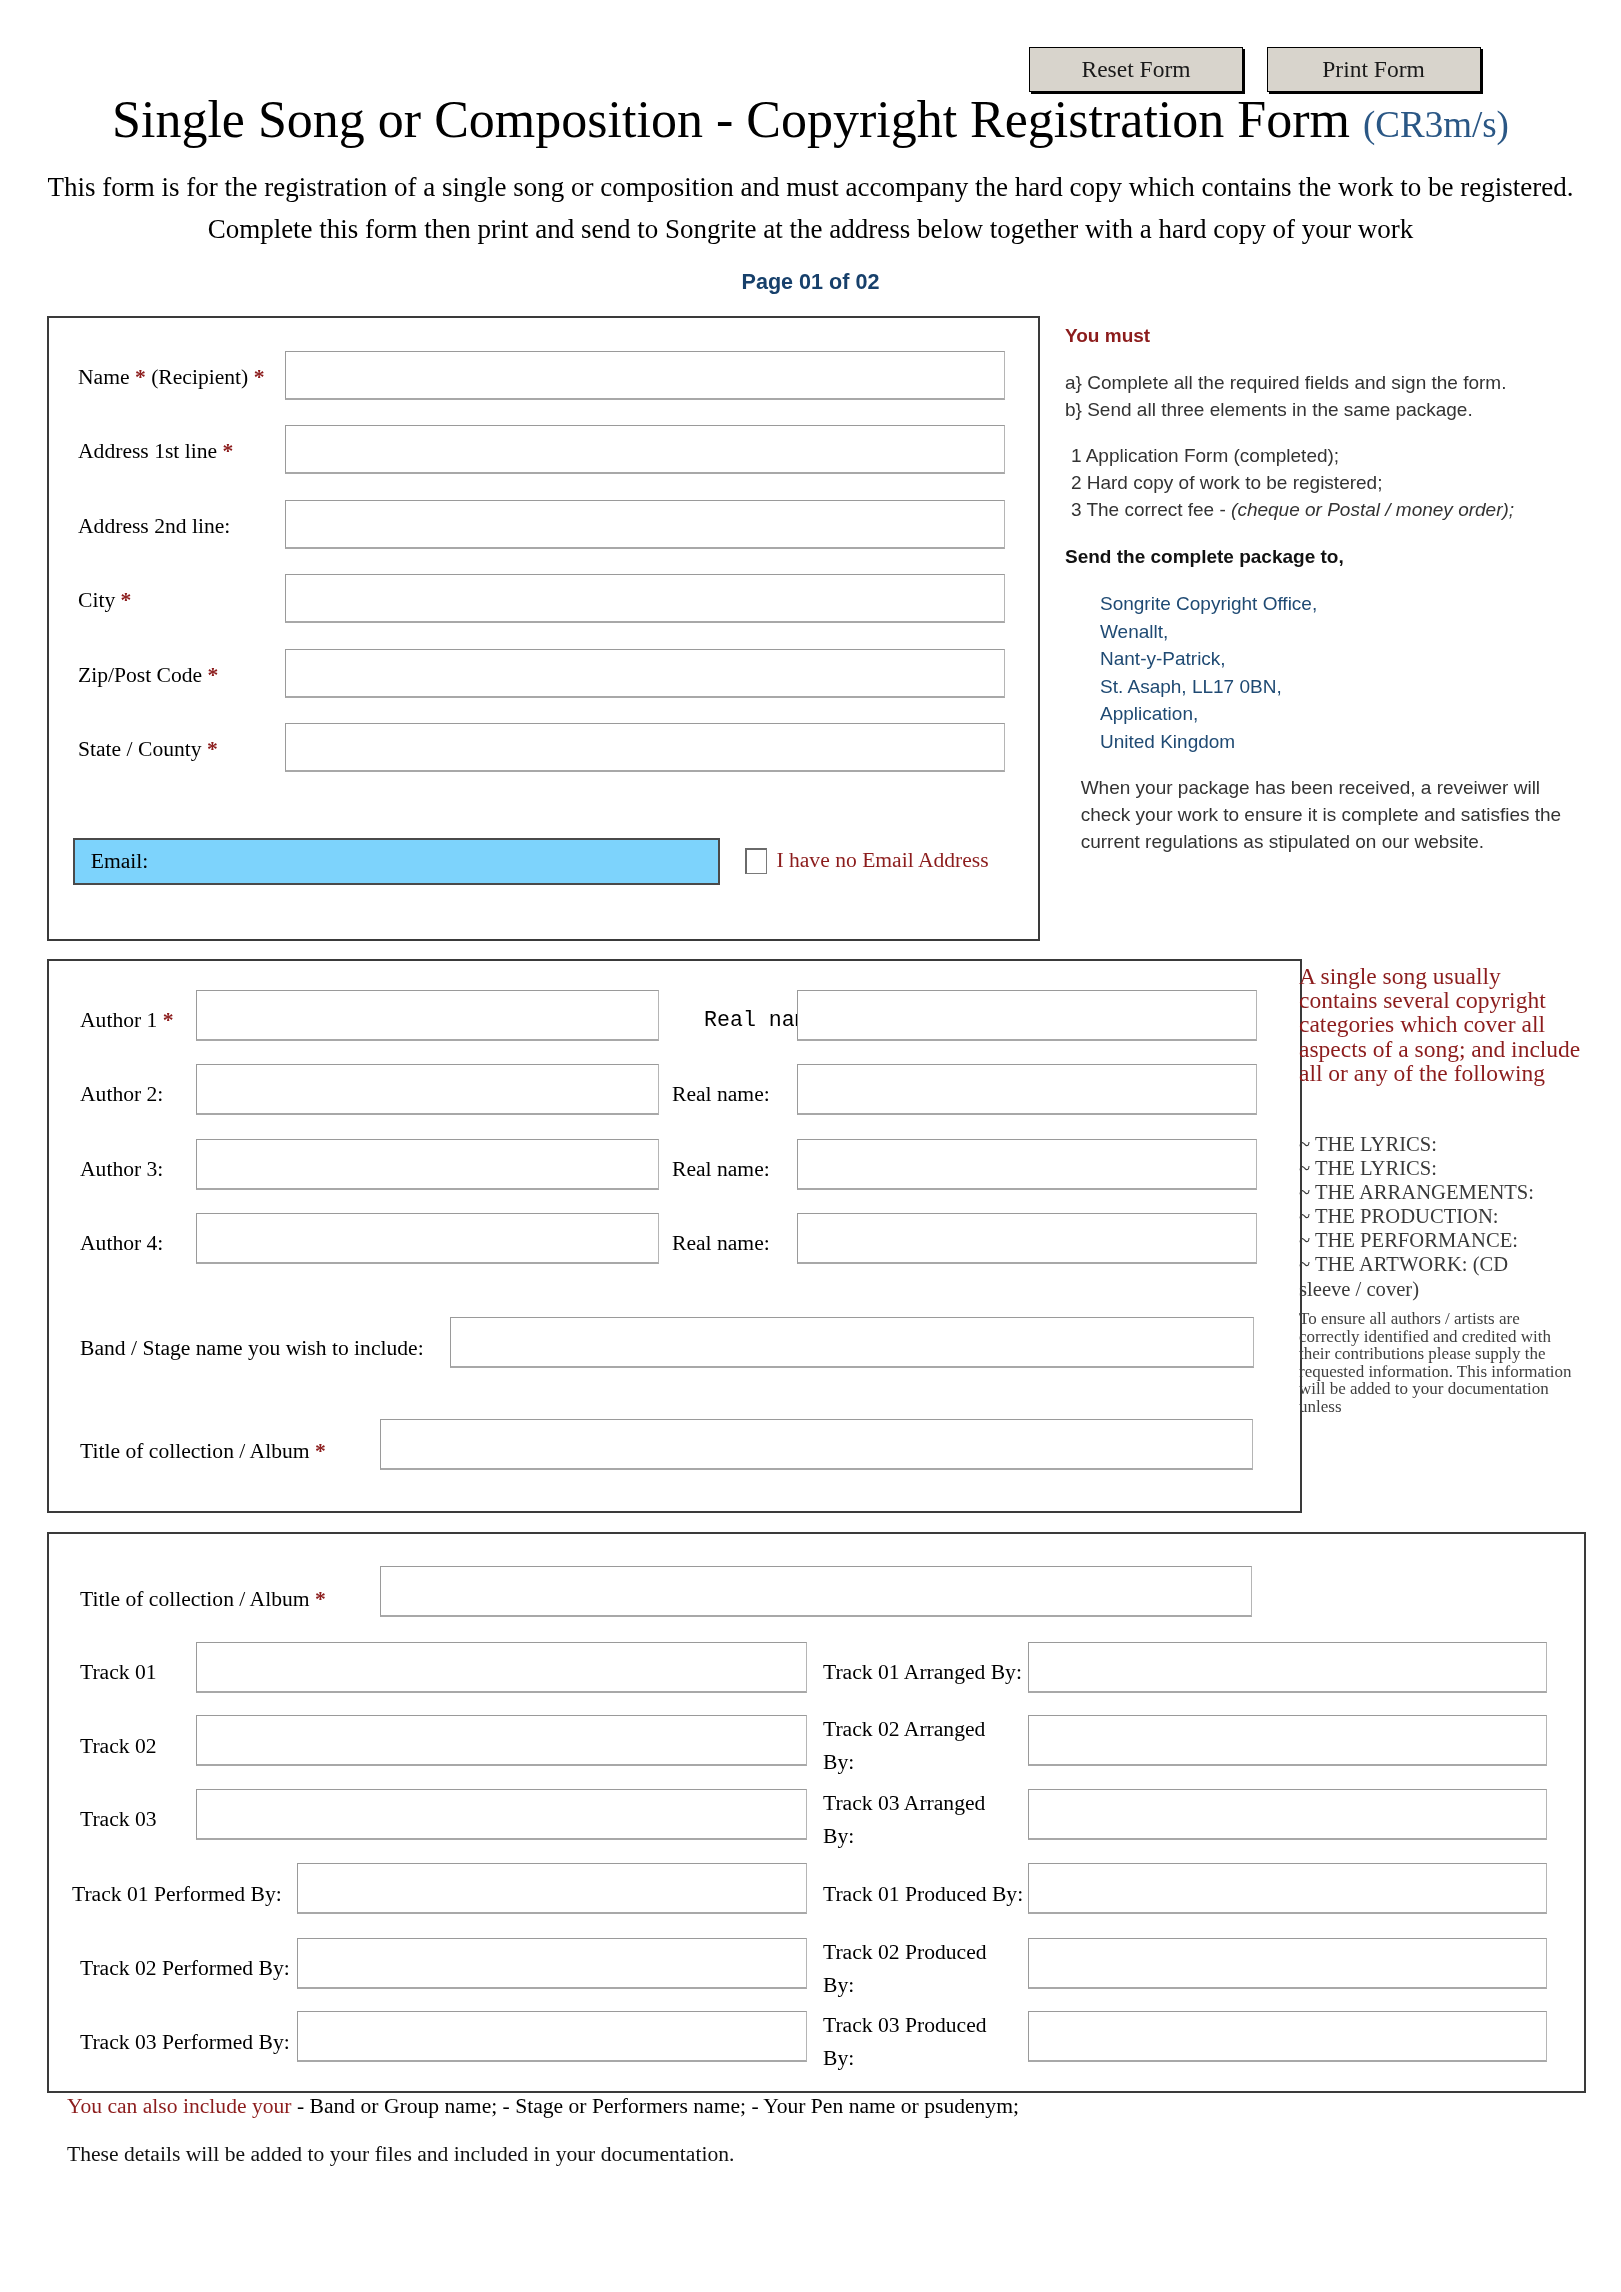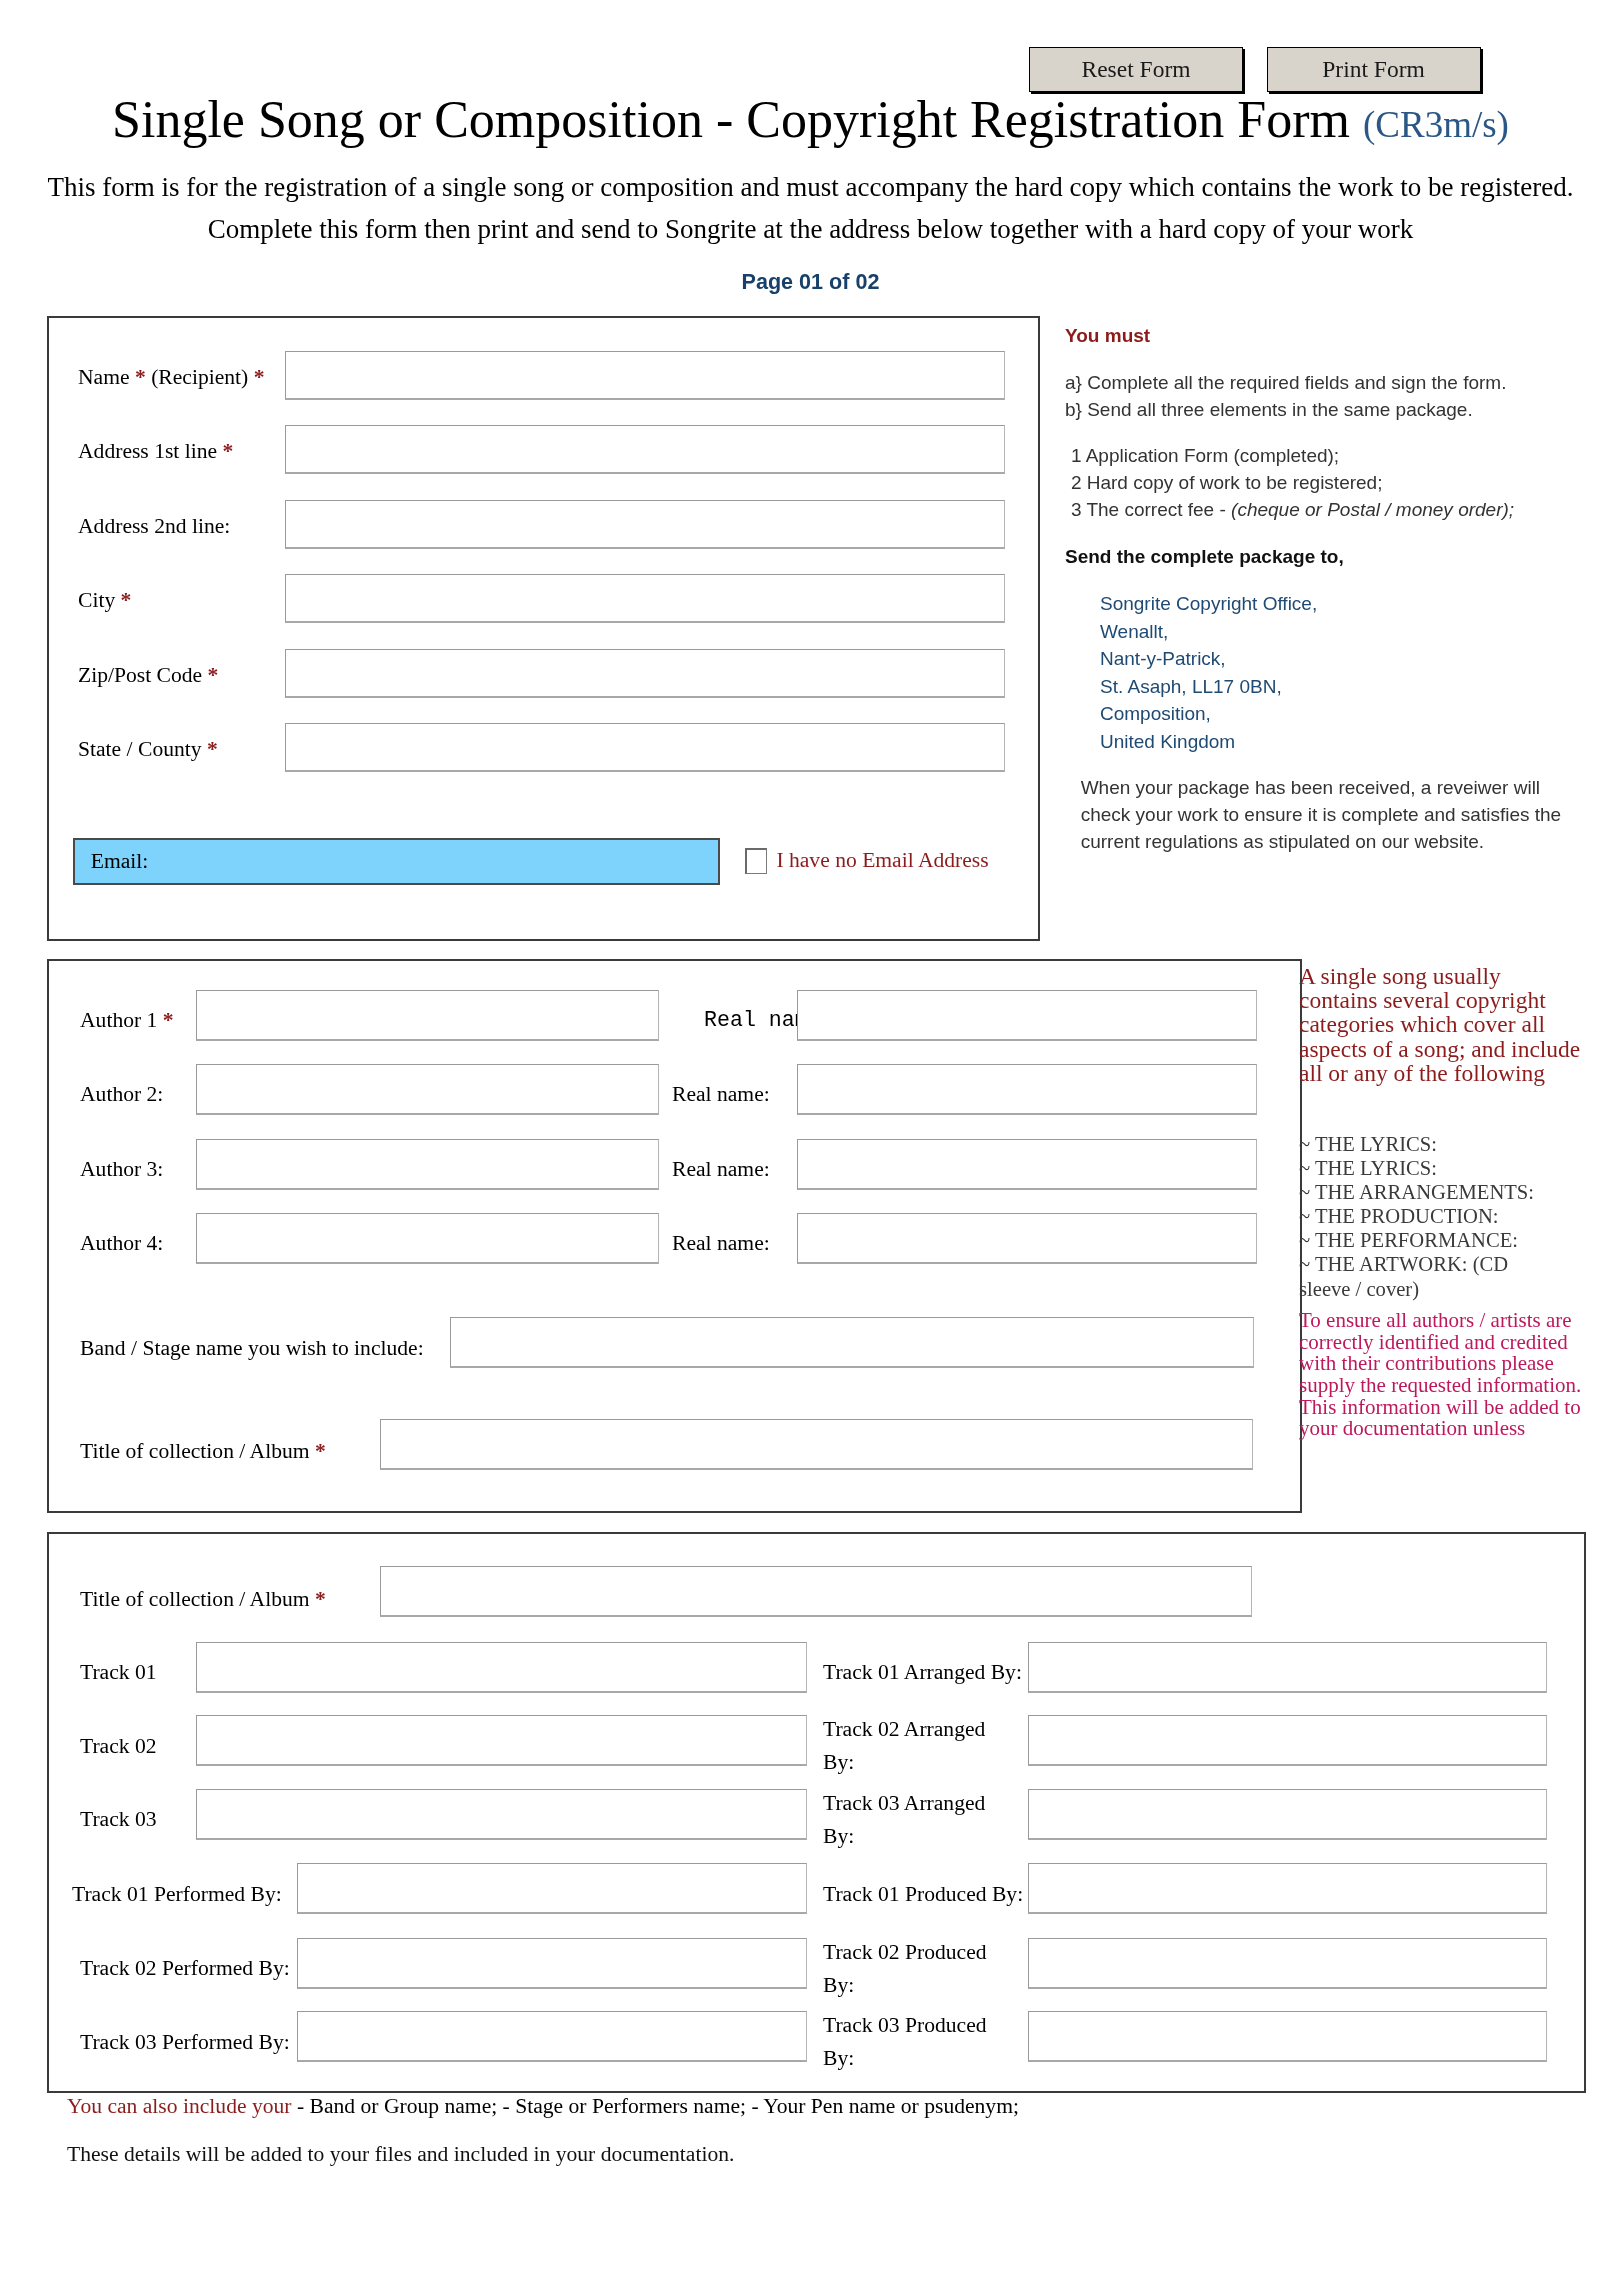--- a/index.html
+++ b/index.html
@@ -184,21 +184,21 @@
 
   
   .redcol {
     position: absolute;
     left: 1299px;
     width: 284px;
     font-family: "Liberation Serif", serif;
   }
   #redcol-top { top: 964px; font-size: 23.5px; line-height: 1.03; color: #8c1c1c; }
   #redcol-list { top: 1132px; font-size: 20.6px; line-height: 1.17; color: #3a3a3a; }
-  #redcol-bottom { top: 1310px; font-size: 21px; line-height: 1.03; color: #be185d; }
+  #redcol-bottom { top: 1310px; font-size: 17px; line-height: 1.03; color: #404040; }
 
   
   .footer-line1 {
     position: absolute;
     left: 67px;
     top: 2094px;
     font-size: 21.6px;
     white-space: nowrap;
   }
   .footer-line1 .redlead { color: #8c1c1c; }
@@ -292,21 +292,21 @@
     <span>3  The correct fee - </span><em>(cheque or Postal / money order);</em>
   </div>
   <div class="blank"></div>
   <div class="hdr-black">Send the complete package to,</div>
   <div class="blank"></div>
   <div class="addr">
     <div>Songrite Copyright Office,</div>
     <div>Wenallt,</div>
     <div>Nant-y-Patrick,</div>
     <div>St. Asaph, LL17 0BN,</div>
-    <div>Composition,</div>
+    <div>Application,</div>
     <div>United Kingdom</div>
   </div>
   <div class="blank"></div>
   <div class="note">When your package has been received, a reveiwer will check your work to ensure it is complete and satisfies the current regulations as stipulated on our website.</div>
 </div>
 
 <div class="panel" id="panel-authors"></div>
 
 <div class="fld-label" style="left:80px; top:1008px;">
   <span>Author 1</span>

